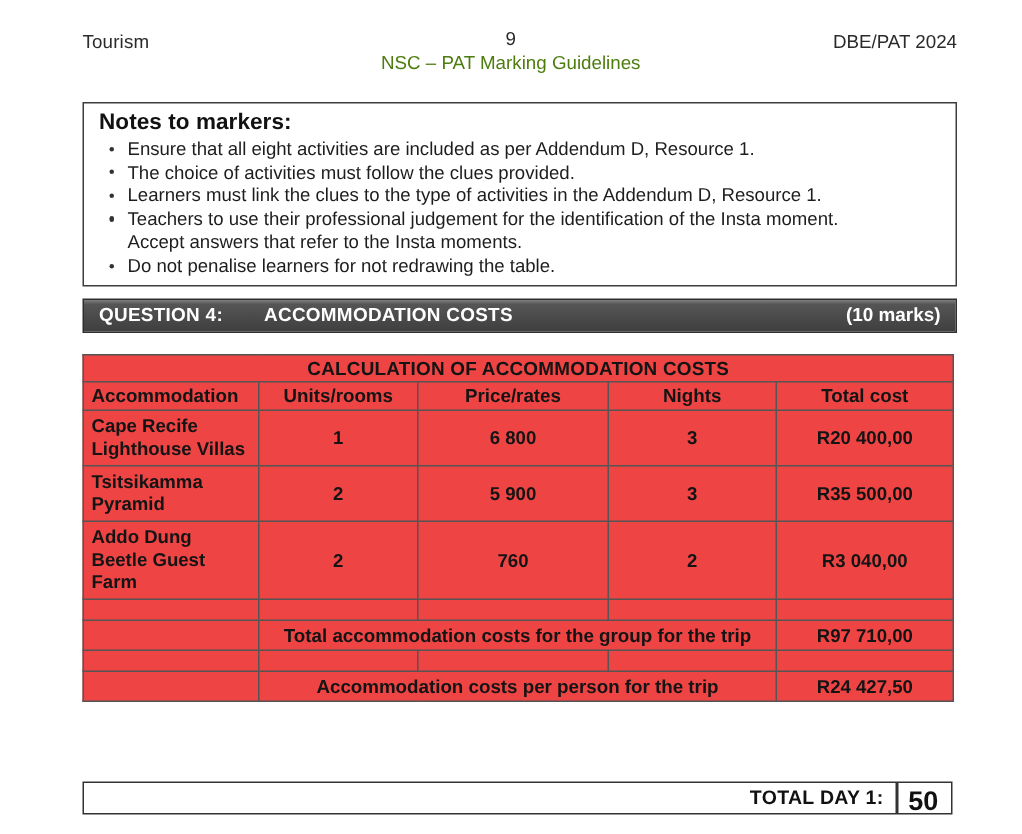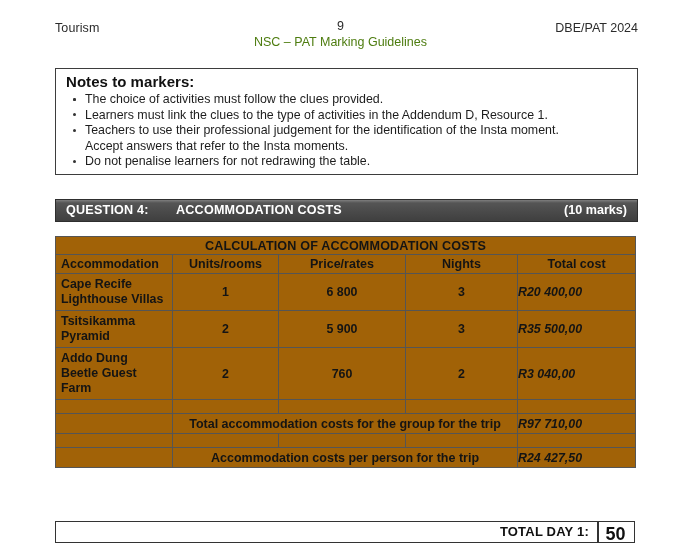--- a/index.html
+++ b/index.html
@@ -128,21 +128,21 @@
     font-weight: bold;
   }
 
   
   .acc-table {
     position: absolute;
     left: 55px; top: 236px;
     width: 580px;
     border-collapse: collapse;
     table-layout: fixed;
-    background: #a16207;
+    background: #ef4444;
   }
   .acc-table td, .acc-table th {
     border: 1px solid #555;
     font-size: 12.4px;
     color: #141414;
     padding: 0;
     vertical-align: middle;
   }
   .acc-table .cap {
     text-align: center;
@@ -162,23 +162,22 @@
     font-weight: bold;
     padding: 3px 4px 4px 5px;
     line-height: 14.6px;
     vertical-align: top;
   }
   .acc-table td.num {
     text-align: center;
     font-weight: bold;
   }
   .acc-table td.money {
-    text-align: left;
-    font-weight: bold;
-    font-style: italic;
+    text-align: center;
+    font-weight: bold;
   }
   .acc-table tr.spacer td { height: 13px; }
   .acc-table td.total-label {
     text-align: center;
     font-weight: bold;
     height: 19px;
     font-size: 12.5px;
   }
   .acc-table td.blankcell { }
 
@@ -226,20 +225,21 @@
   <div class="hdr-pageno">9</div>
   <div class="hdr-sub">NSC – PAT Marking Guidelines</div>
   <div class="hdr-right">DBE/PAT 2024</div>
 </div>
 
 <div class="notes-box">
   <div class="notes-title">Notes to markers:</div>
   <ul class="notes-list">
     <li>
       <span class="bullet"></span>
+      <span>Ensure that all eight activities are included as per Addendum D, Resource 1.</span>
     </li>
     <li>
       <span class="bullet"></span>
       <span>The choice of activities must follow the clues provided.</span>
     </li>
     <li>
       <span class="bullet"></span>
       <span>Learners must link the clues to the type of activities in the Addendum D, Resource 1.</span>
     </li>
     <li>

